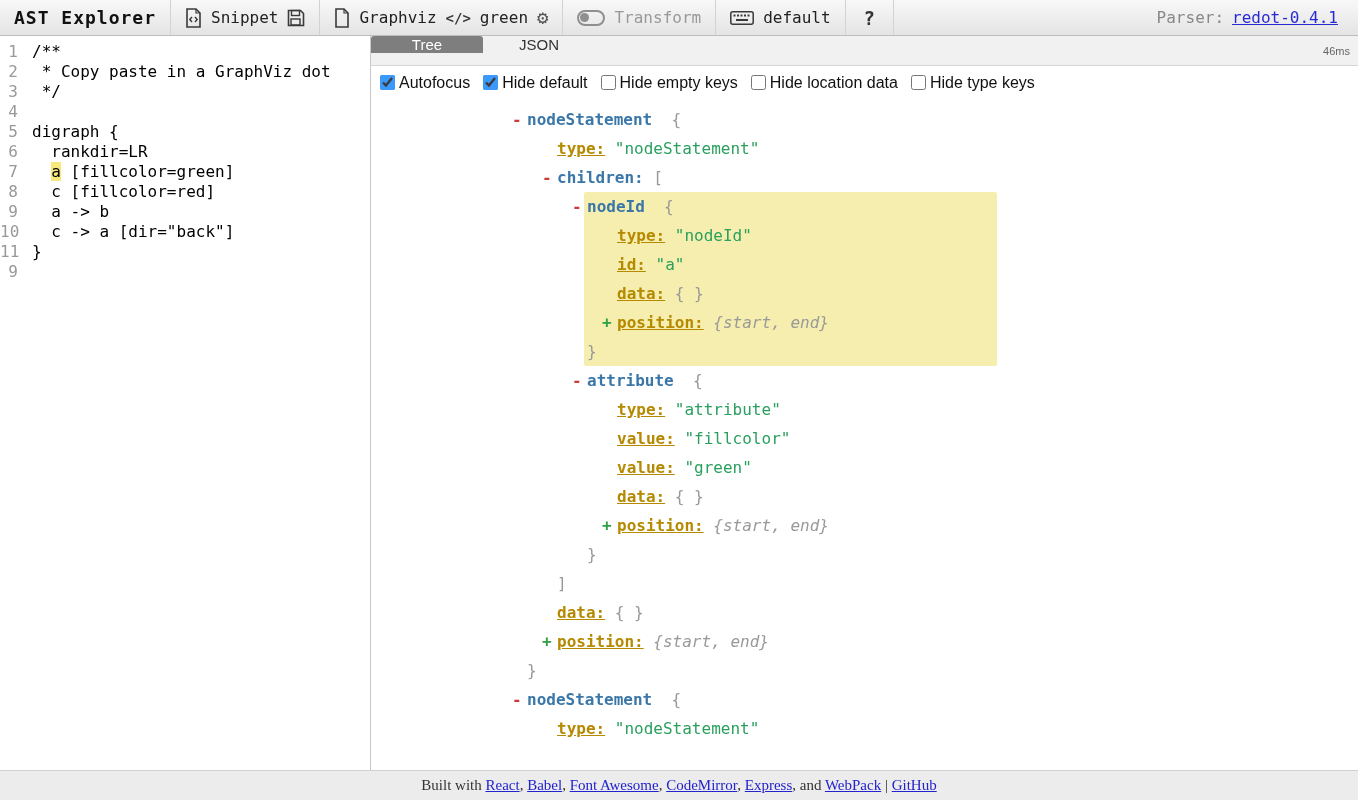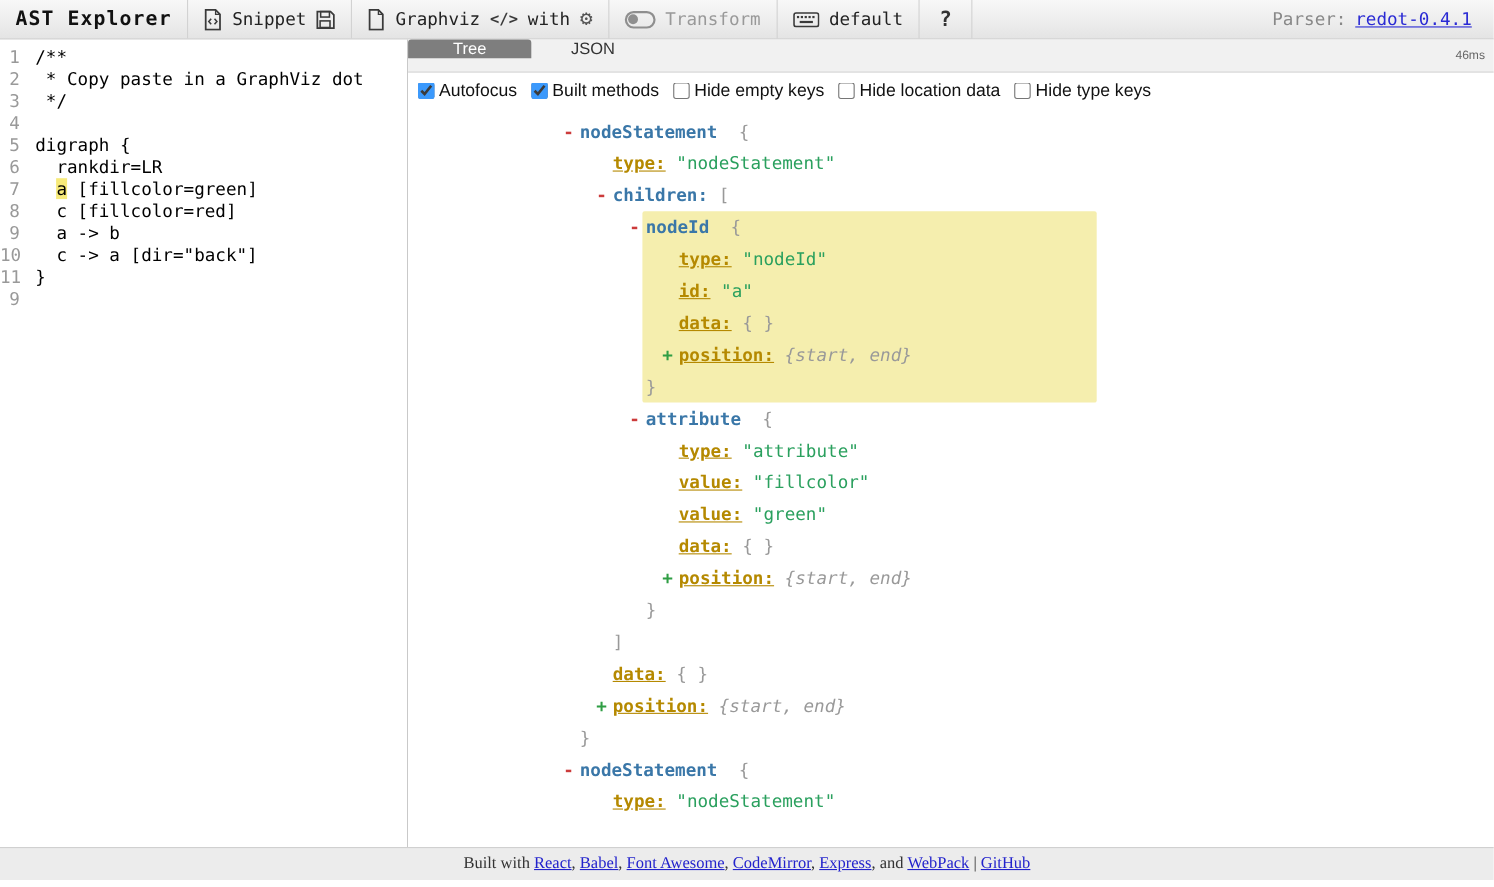--- a/index.html
+++ b/index.html
@@ -101,21 +101,21 @@
 
   <div class="tb-group">
     <span class="icon">
       <svg width="16" height="20" viewBox="0 0 16 20">
           <path d="M2 1 h8 l4 4 v14 H2 z" fill="none" stroke="#3a3a3a" stroke-width="1.6"></path>
           <path d="M10 1 v4 h4" fill="none" stroke="#3a3a3a" stroke-width="1.2"></path>
         </svg>
     </span>
     <button class="tb-label">Graphviz</button>
     <span class="code-ic">&lt;/&gt;</span>
-    <button class="tb-label">with</button>
+    <button class="tb-label">green</button>
     <span class="gear">⚙</span>
   </div>
 
   <div class="tb-group">
     <span class="toggle">
         <span class="knob"></span>
       </span>
     <span class="tb-label muted">Transform</span>
   </div>
 
@@ -206,21 +206,21 @@
         </div>
       <span class="timing" id="timing">46ms</span>
     </div>
     <div class="settings" id="settings">
         <label class="cb-item">
           <input type="checkbox" checked="" style="">
           <span class="cb-label">Autofocus</span>
         </label>
         <label class="cb-item">
           <input type="checkbox" checked="" style="">
-          <span class="cb-label">Built methods</span>
+          <span class="cb-label">Hide default</span>
         </label>
         <label class="cb-item">
           <input type="checkbox" style="">
           <span class="cb-label">Hide empty keys</span>
         </label>
         <label class="cb-item">
           <input type="checkbox" style="">
           <span class="cb-label">Hide location data</span>
         </label>
         <label class="cb-item">

